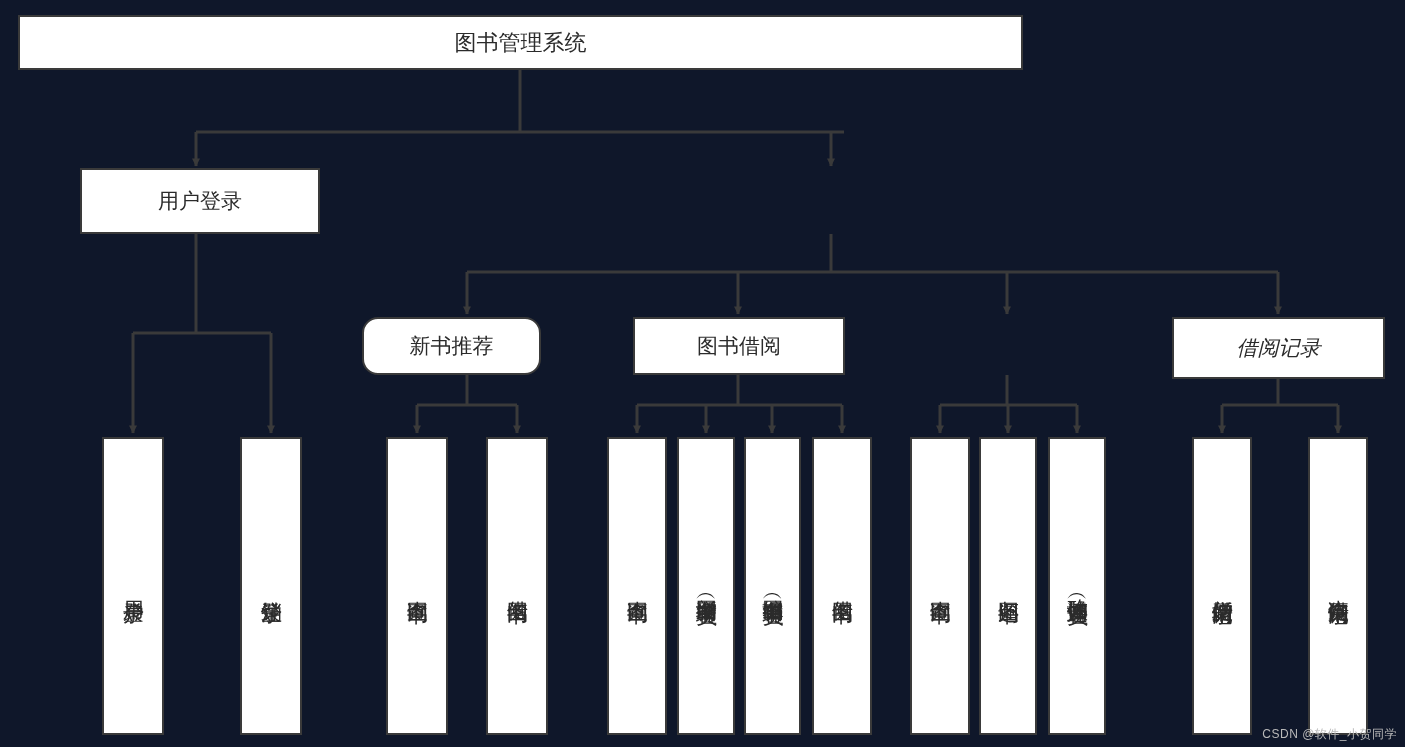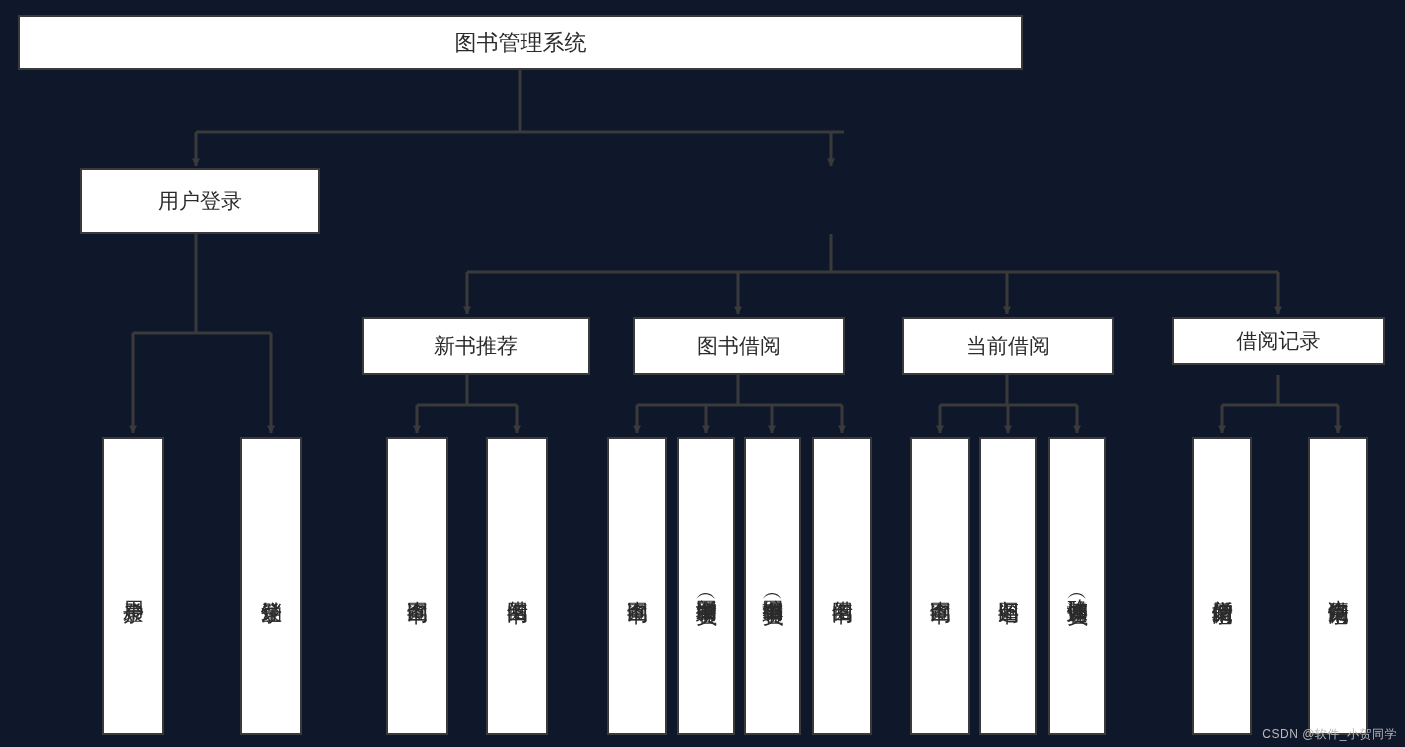--- a/index.html
+++ b/index.html
@@ -126,30 +126,27 @@
   </svg>
 
   <div class="node root horizontal" style="left:18px; top:15px; width:1005px; height:55px;">
     <span class="node-label">图书管理系统</span>
   </div>
 
   <div class="node horizontal" style="left:80px; top:168px; width:240px; height:66px;">
     <span class="node-label">用户登录</span>
   </div>
 
-  <div class="node horizontal" style="left:362px; top:317px; width:228px; height:58px;">
+  <div class="node horizontal" style="left:362px; top:317px; width:179px; height:58px;border-radius:16px;">
     <span class="node-label">新书推荐</span>
   </div>
   <div class="node horizontal" style="left:633px; top:317px; width:212px; height:58px;">
     <span class="node-label">图书借阅</span>
   </div>
-  <div class="node horizontal" style="left:902px; top:317px; width:212px; height:58px;">
-    <span class="node-label">当前借阅</span>
-  </div>
-  <div class="node horizontal" style="left:1172px; top:317px; width:213px; height:48px;">
+  <div class="node horizontal" style="left:1172px; top:317px; width:213px; height:62px;font-style:italic;">
     <span class="node-label">借阅记录</span>
   </div>
 
   <div class="node vertical" style="left:102px; top:437px; width:62px; height:298px;">
     <span class="node-label">用户登录</span>
   </div>
   <div class="node vertical" style="left:240px; top:437px; width:62px; height:298px;">
     <span class="node-label">注销登录</span>
   </div>
 

